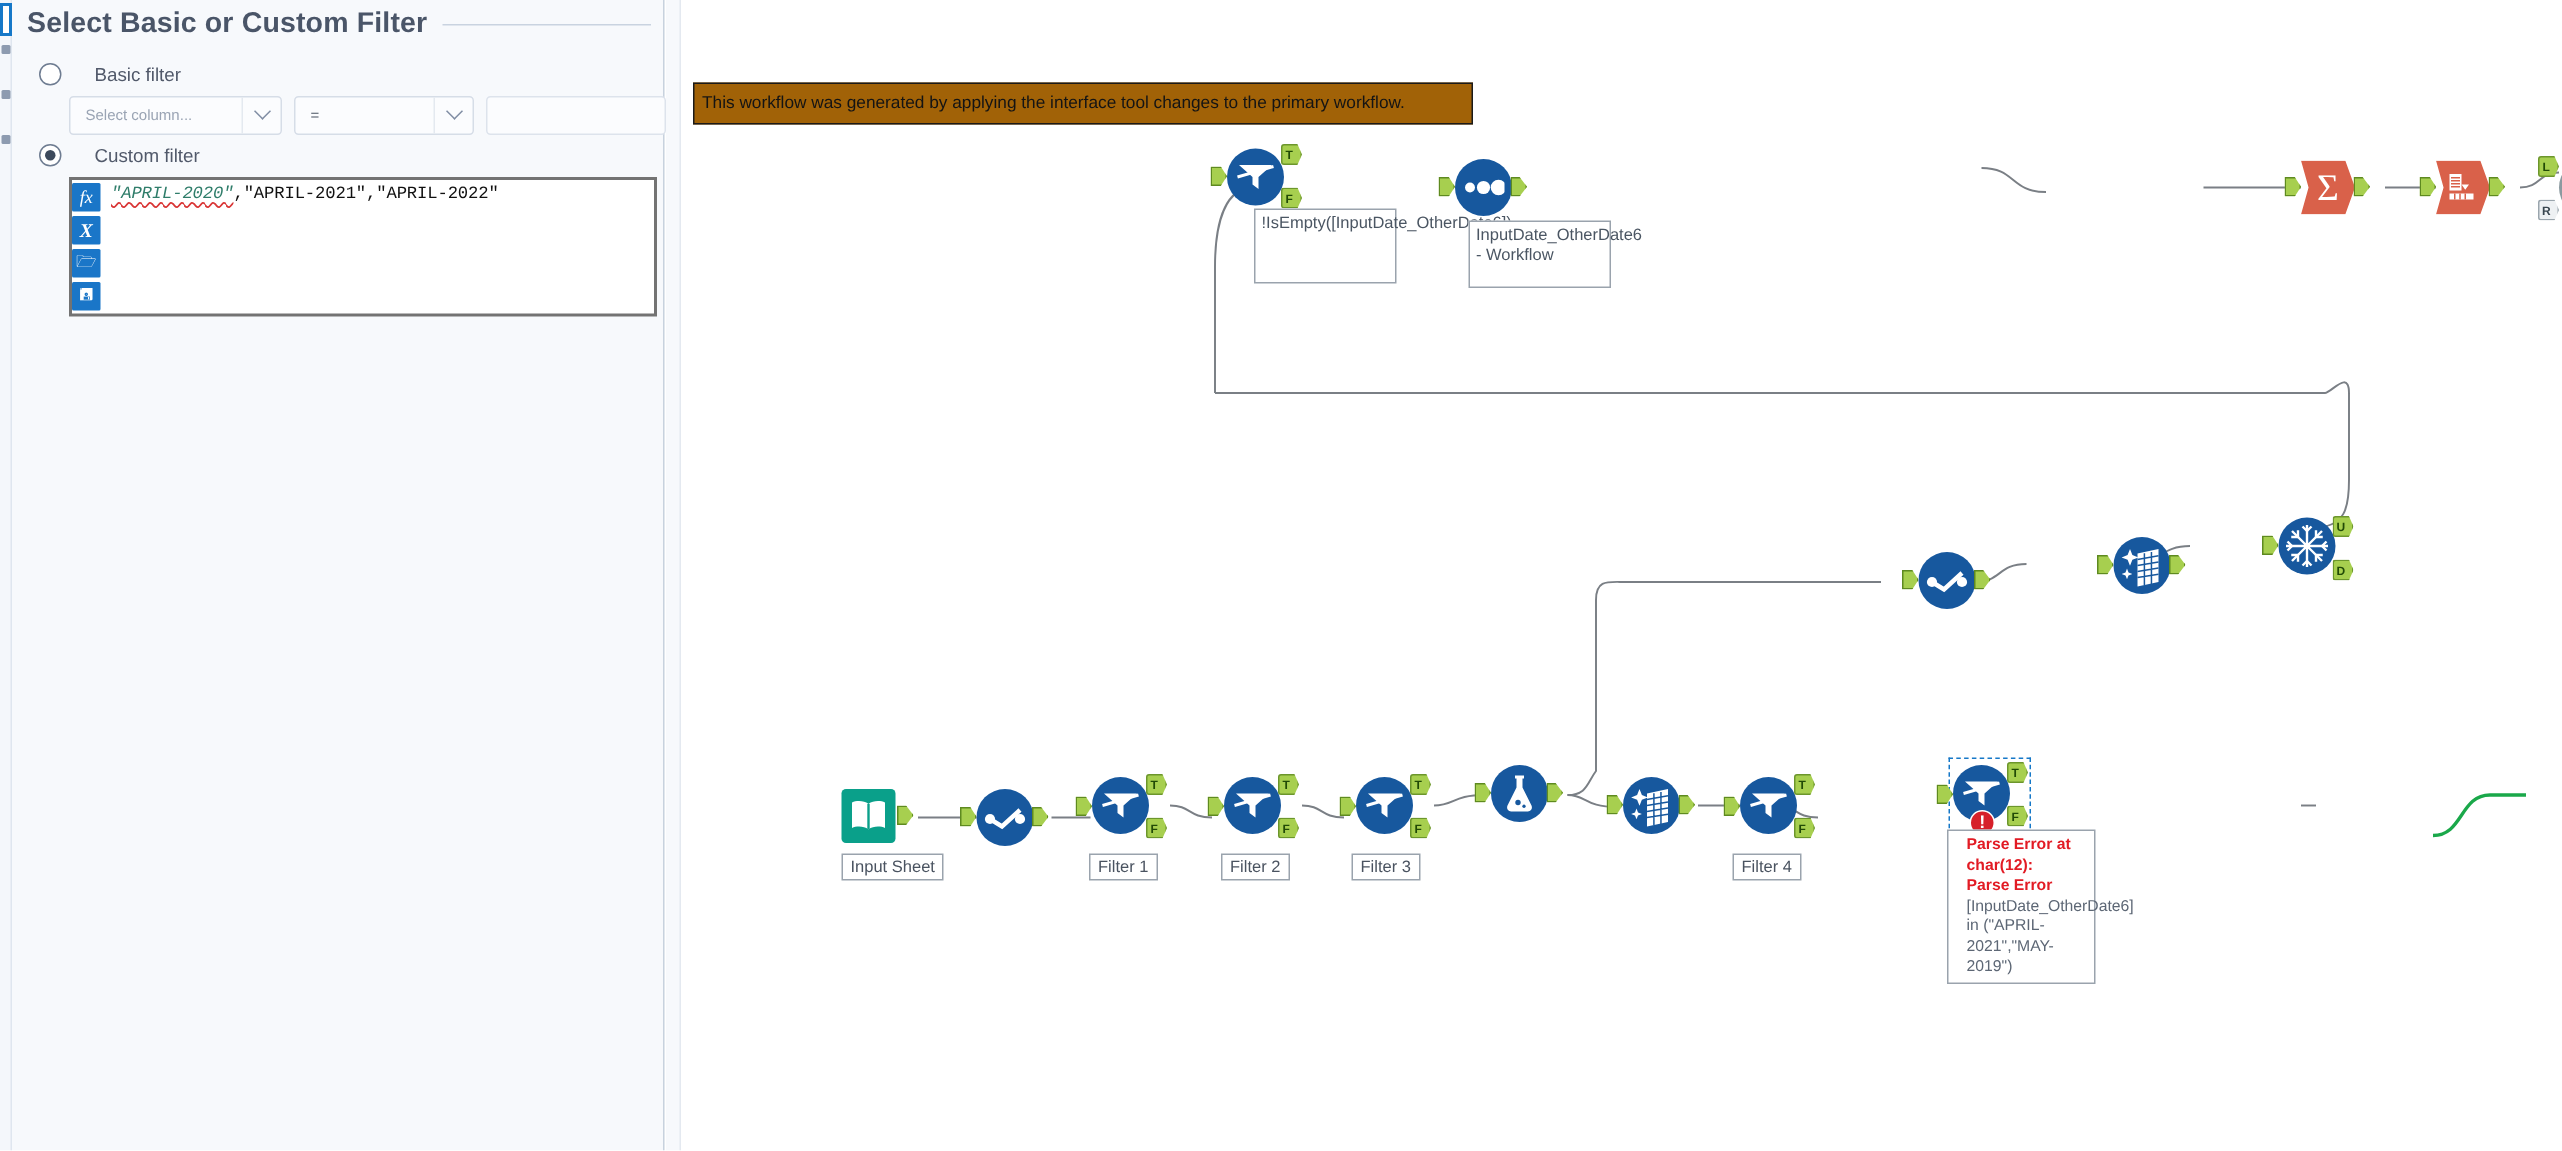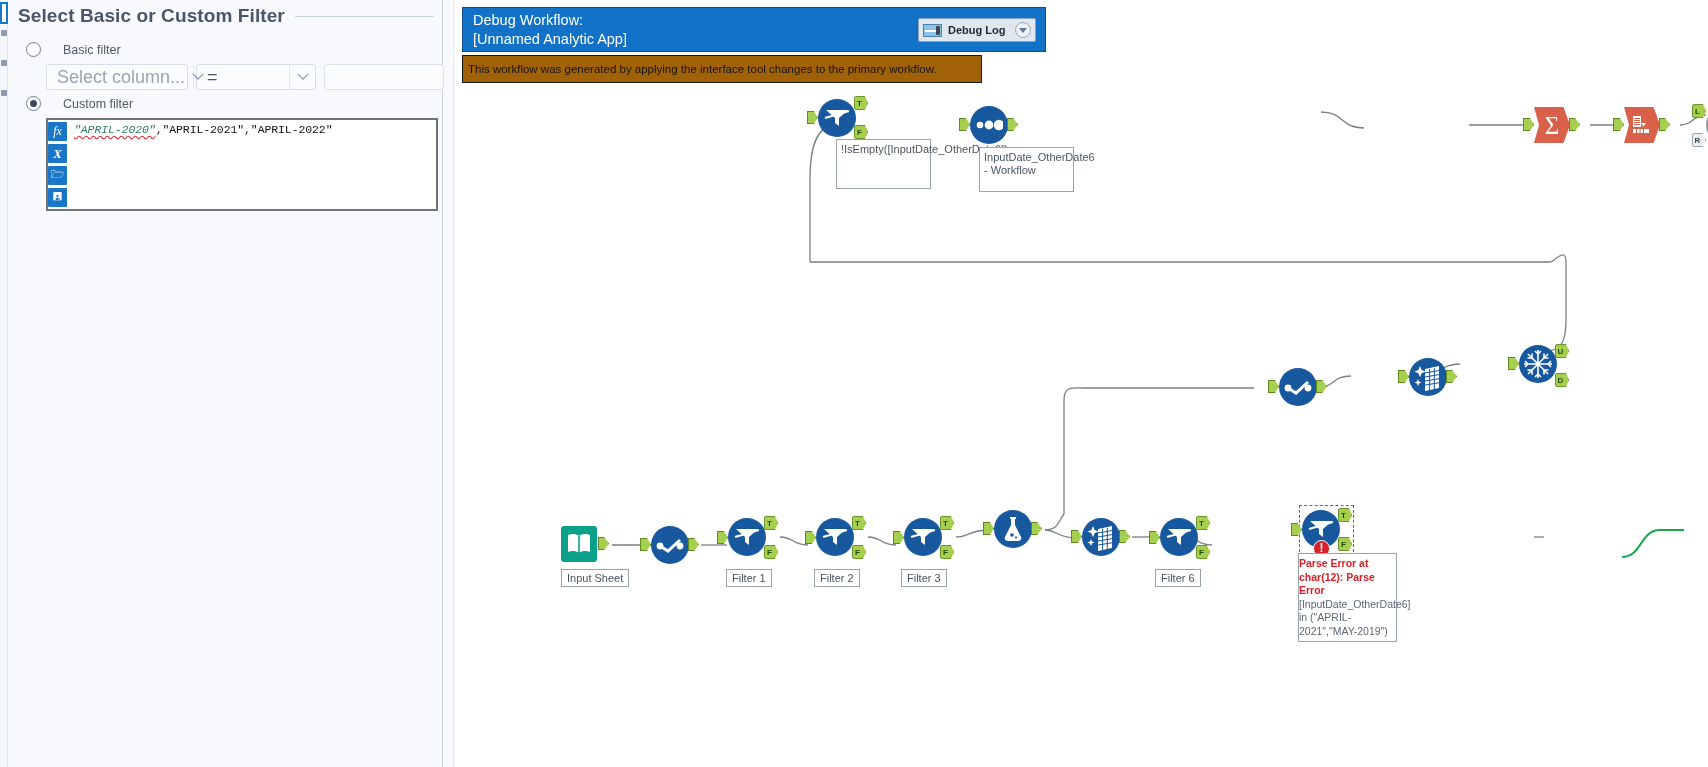--- a/index.html
+++ b/index.html
@@ -54,21 +54,21 @@
   }
   .radio-label { font-size: 12.5px; color: #51596a; }
 
   .basic-row {
     position: absolute; left: 38px; top: 64px;
     display: flex; align-items: center; gap: 8px;
   }
   .sel-box {
     height: 26px; background: #fbfcfe; border: 1px solid #d6dde7;
     border-radius: 3px; display: flex; align-items: center;
-    font-size: 18px; color: #9aa4b4;
+    font-size: 10px; color: #9aa4b4;
   }
   .sel-box .sel-text { padding: 0 8px 0 10px; flex: 1 1 auto; white-space: nowrap; }
   .sel-box .sel-caret {
     width: 26px; height: 100%; border-left: 1px solid #e4e9f0;
     display: flex; align-items: center; justify-content: center;
   }
   .caret-d {
     width: 8px; height: 8px; border-right: 1.6px solid #7f8da3;
     border-bottom: 1.6px solid #7f8da3; transform: rotate(45deg) translate(-2px,-2px);
   }
@@ -204,21 +204,21 @@
   .err-node-sel {
     position: absolute; border: 1.5px dashed #1678c8; background: transparent;
   }
   .err-bang {
     position: absolute; width: 17px; height: 17px; border-radius: 50%;
     background: #d6202a; border: 1.5px solid #fff; color: #fff;
     font-size: 12px; font-weight: 700; line-height: 14px; text-align: center;
   }
   .err-box {
     position: absolute; background: #fff; border: 1px solid #9aa3ad;
-    width: 99px; padding: 3px 0; font-size: 10.5px; line-height: 13.5px;
+    width: 99px; padding: 3px 12px; font-size: 10.5px; line-height: 13.5px;
   }
   .err-box .hdr { color: #e21b24; font-weight: 700; }
   .err-box .bdy { color: #5d6775; }
 
   svg.wires { position: absolute; left: 0; top: 0; width: 1264px; height: 767px; pointer-events: none; }
 </style>
 </head>
 <body>
 
 <div id="root">
@@ -272,31 +272,20 @@
       </div>
       <div class="formula-text">
         <span class="err-span">"APRIL-2020"</span><span>,"APRIL-2021","APRIL-2022"</span>
       </div>
     </div>
   </div>
 
   <div class="canvas">
     <div class="canvas-scroll-left"></div>
 
-    <div class="debug-banner">
-      <div class="l1">Debug Workflow:</div>
-      <div class="l2">[Unnamed Analytic App]</div>
-      <div class="debug-log-btn">
-        <span class="dlg-icon"></span>
-        <span class="dlg-label">Debug Log</span>
-        <span class="dlg-caret">
-            <i></i>
-          </span>
-      </div>
-    </div>
 
     <div class="debug-note">This workflow was generated by applying the interface tool changes to the primary workflow.</div>
 
     <svg class="wires" viewBox="0 0 1264 767">
       <g fill="none" stroke="#7a7f85" stroke-width="1.3">
 
         <path d="M 168,545 L 207,545"></path>
 
         <path d="M 257,545 L 283,545"></path>
 
@@ -550,21 +539,21 @@
       <div class="tool-circle">
         <svg width="26" height="22" viewBox="0 0 26 22">
             <path d="M2 3 L24 3 L15 11 L15 19 L11 16 L11 11 Z" fill="#fff"></path>
             <path d="M1 11 L25 4" stroke="#fff" stroke-width="2"></path>
           </svg>
       </div>
       <span class="anch in" style="left:-11px; top:13px;"></span>
       <span class="anch-lbl tf" style="left:36px; top:-2px;">T</span>
       <span class="anch-lbl tf" style="left:36px; top:27px;">F</span>
     </div>
-    <div class="tool-label" style="left:711px; top:569px;">Filter 6</div>
+    <div class="tool-label" style="left:711px; top:569px;">Filter 4</div>
 
     <div class="err-node-sel" style="left:855px; top:505px; width:55px; height:52px;"></div>
     <div class="tool" style="left:858px; top:510px;">
       <div class="tool-circle">
         <svg width="26" height="22" viewBox="0 0 26 22">
             <path d="M2 3 L24 3 L15 11 L15 19 L11 16 L11 11 Z" fill="#fff"></path>
             <path d="M1 11 L25 4" stroke="#fff" stroke-width="2"></path>
           </svg>
       </div>
       <span class="anch in" style="left:-11px; top:13px;"></span>

